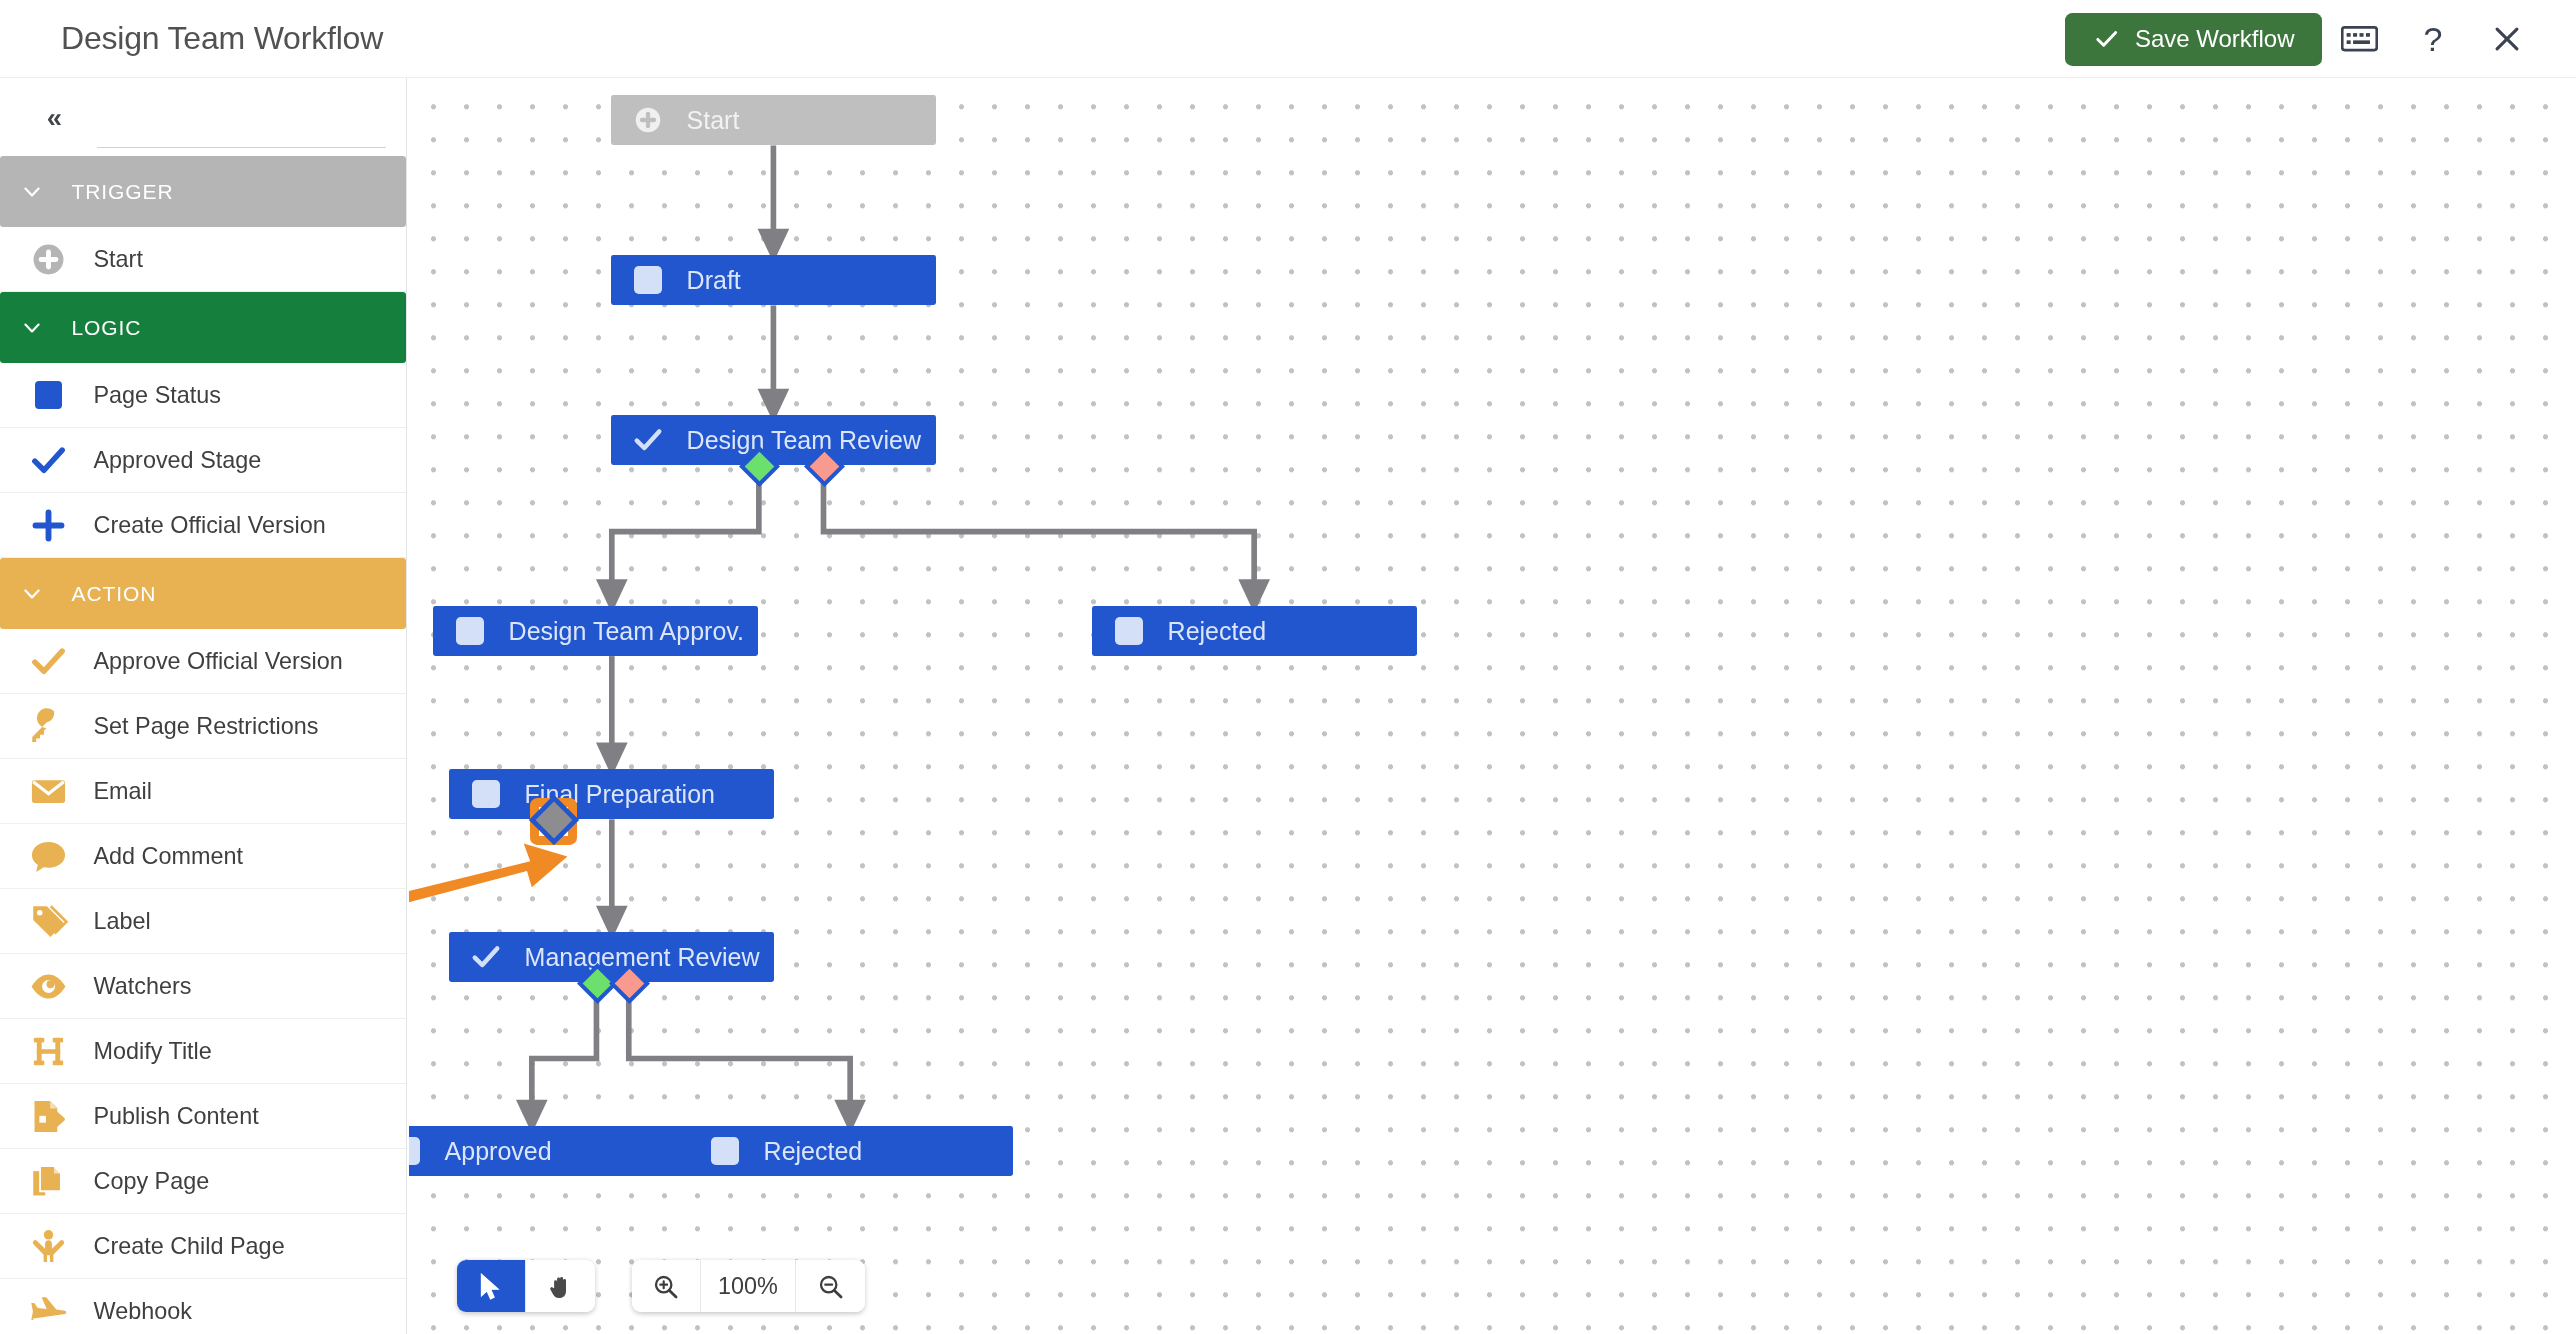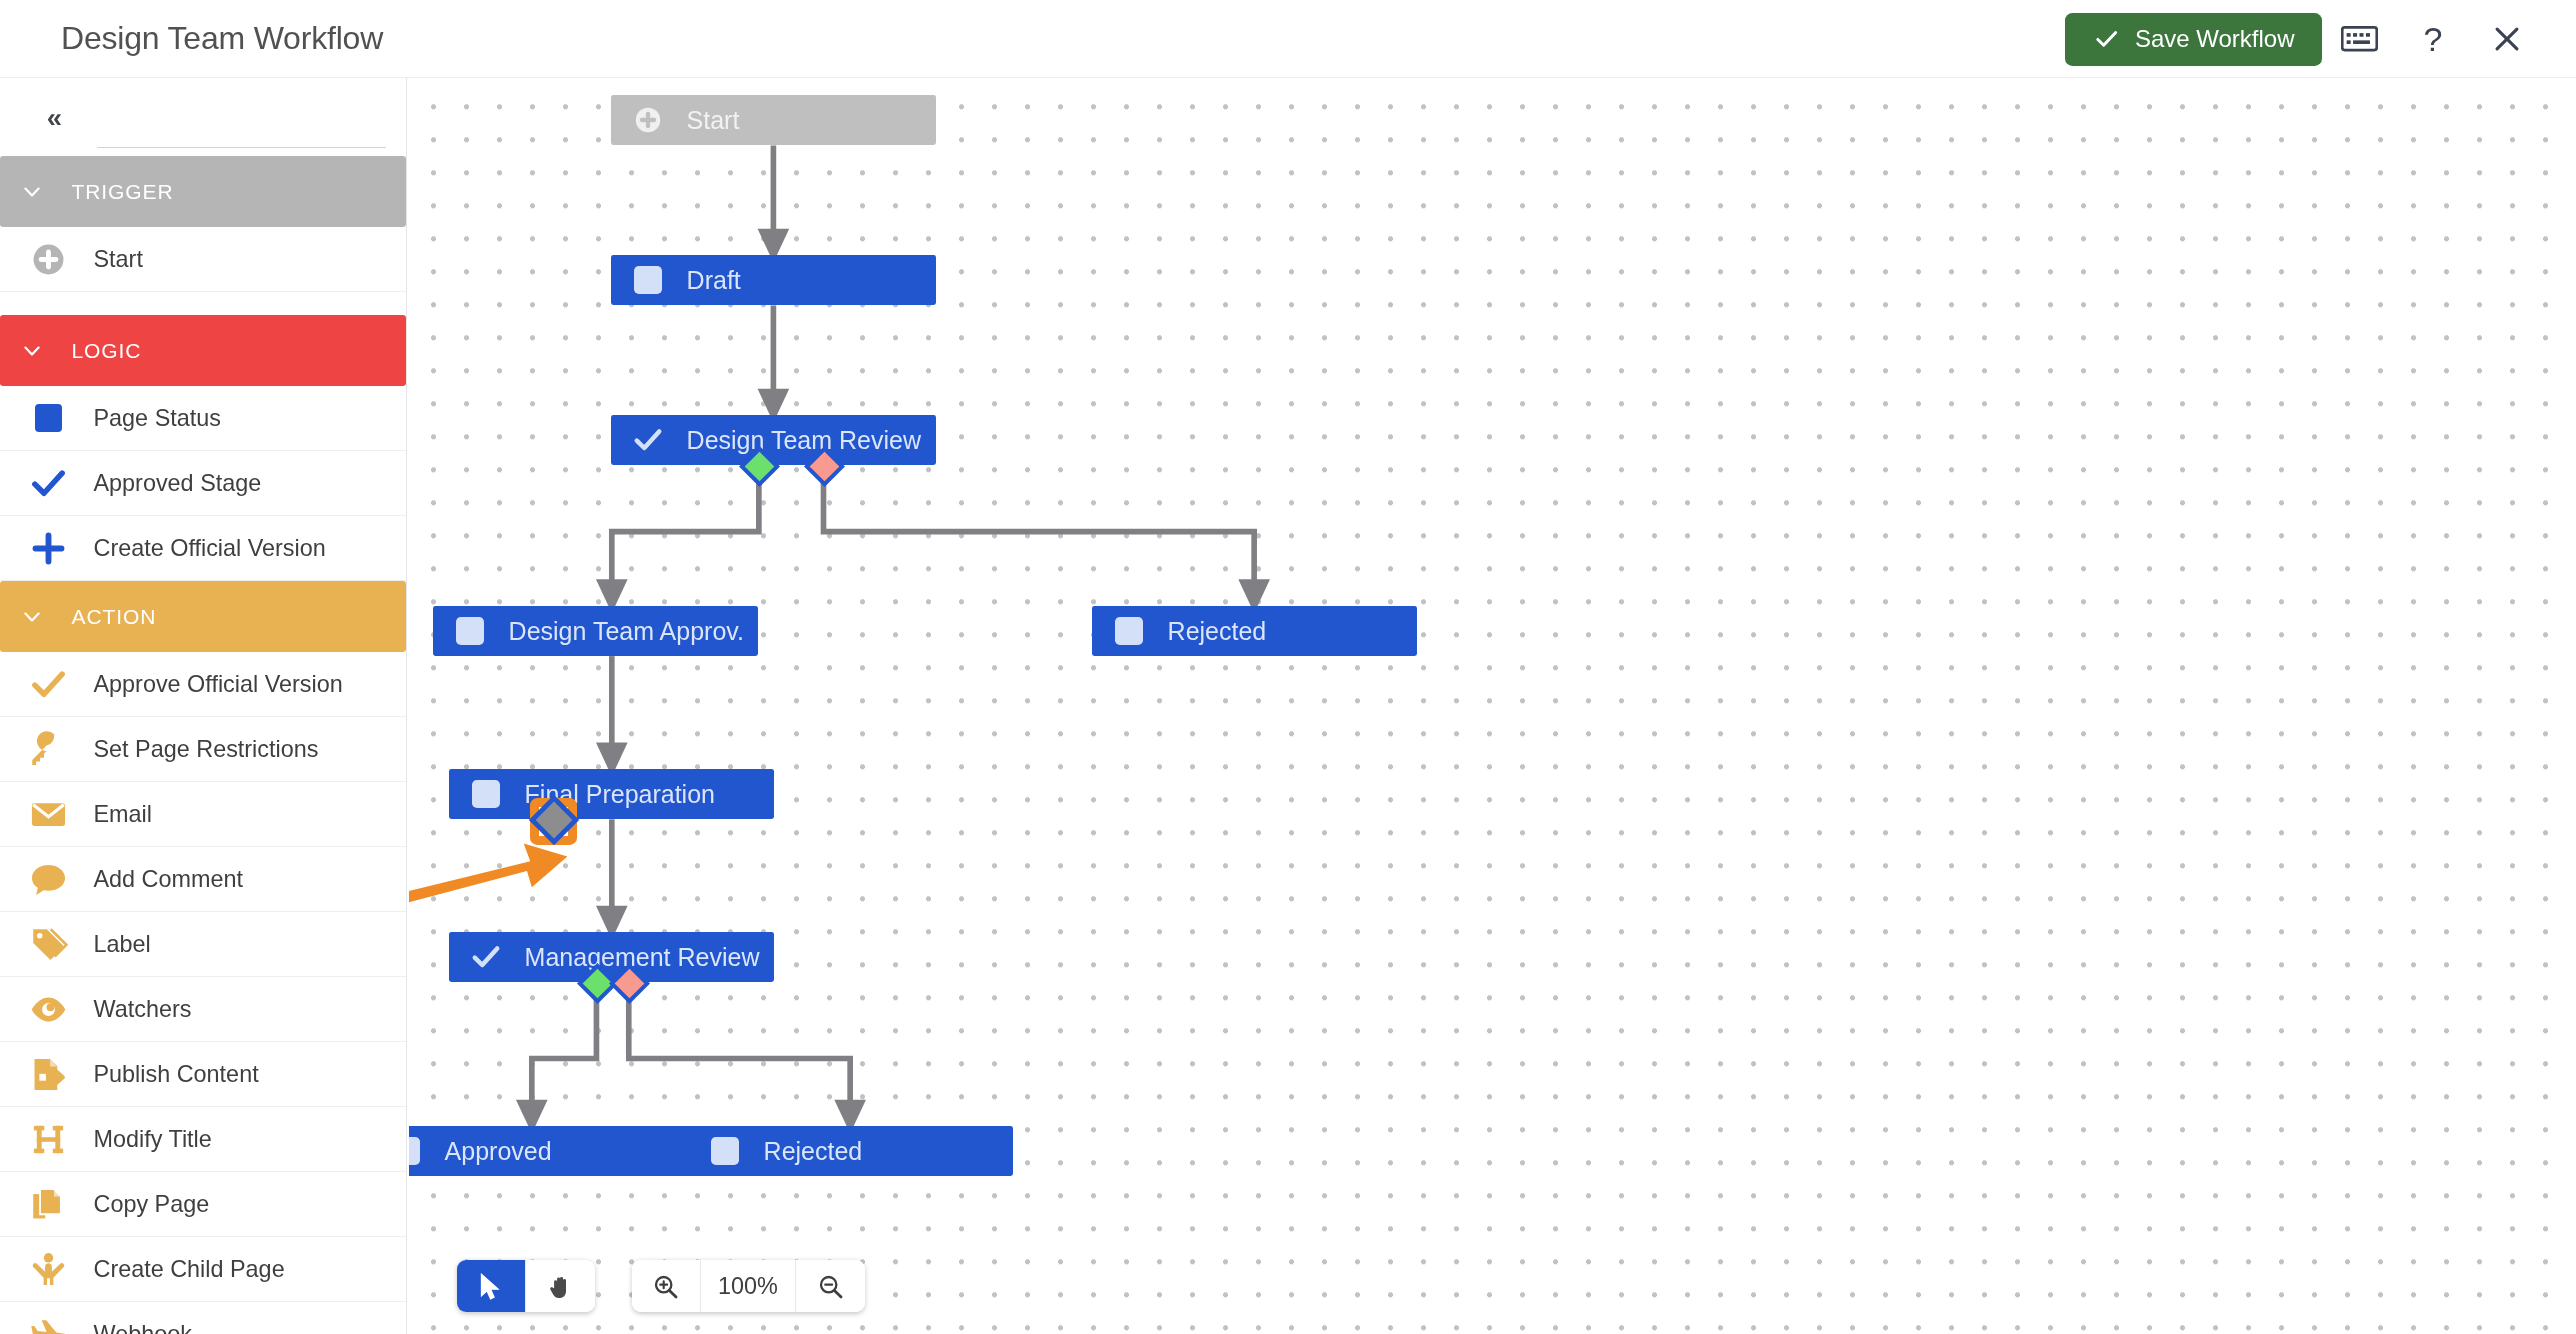--- a/index.html
+++ b/index.html
@@ -74,21 +74,21 @@
     font-size: 21px; font-family: inherit; color: #333;
   }
   .section-header {
     height: 71px; display: flex; align-items: center;
     padding-left: 20px; gap: 27.5px;
     color: #ffffff; font-size: 21px;
     letter-spacing: 0.9px; cursor: pointer;
     border-radius: 3.2px;
   }
   .section-header.trigger { background: #b5b5b5; }
-  .section-header.logic   { background: #ef4444; margin-top: 23px; }
+  .section-header.logic   { background: #15803d; }
   .section-header.action  { background: #e8b253; }
   .chev-svg { width: 24px; height: 24px; display: block; flex: none; }
 
   .sb-item {
     height: 65px; display: flex; align-items: center;
     padding-left: 27.5px; gap: 24px;
     border-bottom: 1.6px solid #eeeff1;
     background: #ffffff; cursor: pointer;
   }
   .sb-item-label { font-size: 23.4px; color: #3f3f41; white-space: nowrap; }
@@ -326,47 +326,47 @@
             <path d="M12,4.6 C5.6,4.6 1.6,12 1.6,12 S5.6,19.4 12,19.4 S22.4,12 22.4,12 S18.4,4.6 12,4.6 Z" fill="#e8b253"></path>
             <circle cx="12" cy="12" r="4" fill="#fff"></circle>
             <circle cx="13.2" cy="10.6" r="2.4" fill="#e8b253"></circle>
           </svg>
         </span>
         <span class="sb-item-label">Watchers</span>
       </div>
       <div class="sb-item">
         <span class="sb-icon">
           <svg width="39" height="39" viewBox="0 0 24 24">
-            <path d="M3.4,2.4 H13 L17.4,6.8 V21.6 H3.4 Z" fill="#e8b253"></path>
-            <path d="M13,2.4 V7 H17.4" fill="#fff" opacity="0.55"></path>
-            <path d="M9.6,13.6 H20.4 M16.8,10.2 L20.8,13.7 L16.8,17.2" fill="none" stroke="#e8b253" stroke-width="2.6" stroke-linecap="round" stroke-linejoin="round"></path>
-            <rect x="6.4" y="11.6" width="4" height="4.2" fill="#fff"></rect>
-          </svg>
-        </span>
-        <span class="sb-item-label">Publish Content</span>
-      </div>
-      <div class="sb-item">
-        <span class="sb-icon">
-          <svg width="39" height="39" viewBox="0 0 24 24">
             <g fill="#e8b253">
               <rect x="3" y="3.6" width="6.4" height="2.8"></rect>
               <rect x="14.6" y="3.6" width="6.4" height="2.8"></rect>
               <rect x="4.8" y="3.6" width="3" height="16.8"></rect>
               <rect x="16.2" y="3.6" width="3" height="16.8"></rect>
               <rect x="4.8" y="10.6" width="14.4" height="2.8"></rect>
               <rect x="3" y="17.6" width="6.4" height="2.8"></rect>
               <rect x="14.6" y="17.6" width="6.4" height="2.8"></rect>
             </g>
           </svg>
         </span>
         <span class="sb-item-label">Modify Title</span>
       </div>
       <div class="sb-item">
         <span class="sb-icon">
           <svg width="39" height="39" viewBox="0 0 24 24">
+            <path d="M3.4,2.4 H13 L17.4,6.8 V21.6 H3.4 Z" fill="#e8b253"></path>
+            <path d="M13,2.4 V7 H17.4" fill="#fff" opacity="0.55"></path>
+            <path d="M9.6,13.6 H20.4 M16.8,10.2 L20.8,13.7 L16.8,17.2" fill="none" stroke="#e8b253" stroke-width="2.6" stroke-linecap="round" stroke-linejoin="round"></path>
+            <rect x="6.4" y="11.6" width="4" height="4.2" fill="#fff"></rect>
+          </svg>
+        </span>
+        <span class="sb-item-label">Publish Content</span>
+      </div>
+      <div class="sb-item">
+        <span class="sb-icon">
+          <svg width="39" height="39" viewBox="0 0 24 24">
             <path d="M2.6,5.6 H10 V20.6 H2.6 Z" fill="#e8b253"></path>
             <path d="M6.8,2.6 H15.4 L19.6,6.8 V18 H6.8 Z" fill="#e8b253" stroke="#fff" stroke-width="1.1"></path>
             <path d="M15.4,2.6 V7 H19.6" fill="#fff" opacity="0.6"></path>
           </svg>
         </span>
         <span class="sb-item-label">Copy Page</span>
       </div>
       <div class="sb-item">
         <span class="sb-icon">
           <svg width="39" height="39" viewBox="0 0 24 24">

